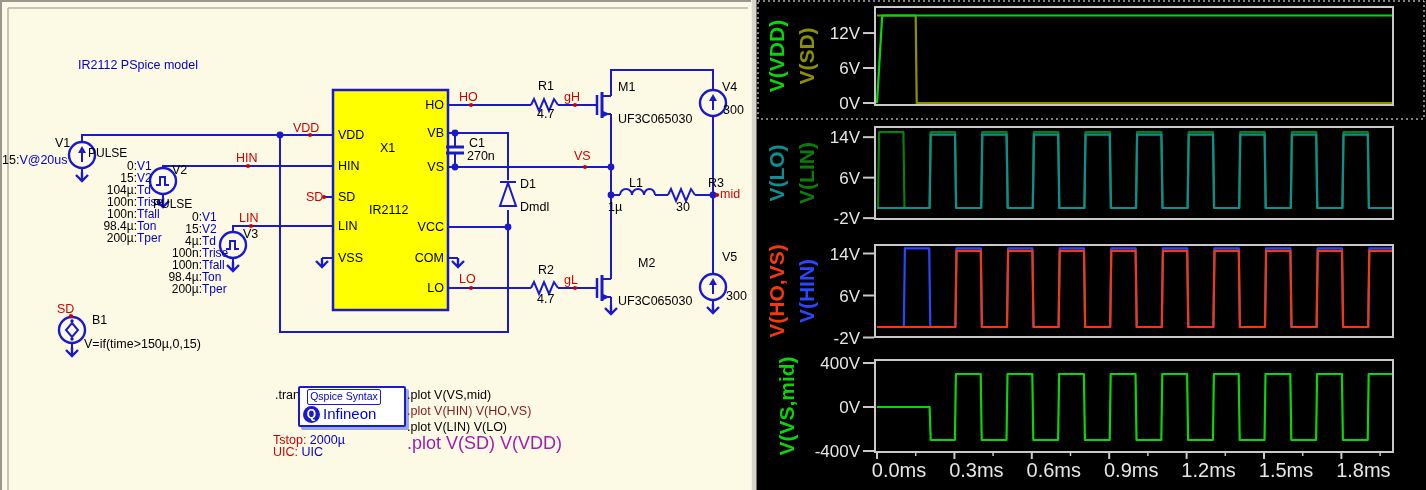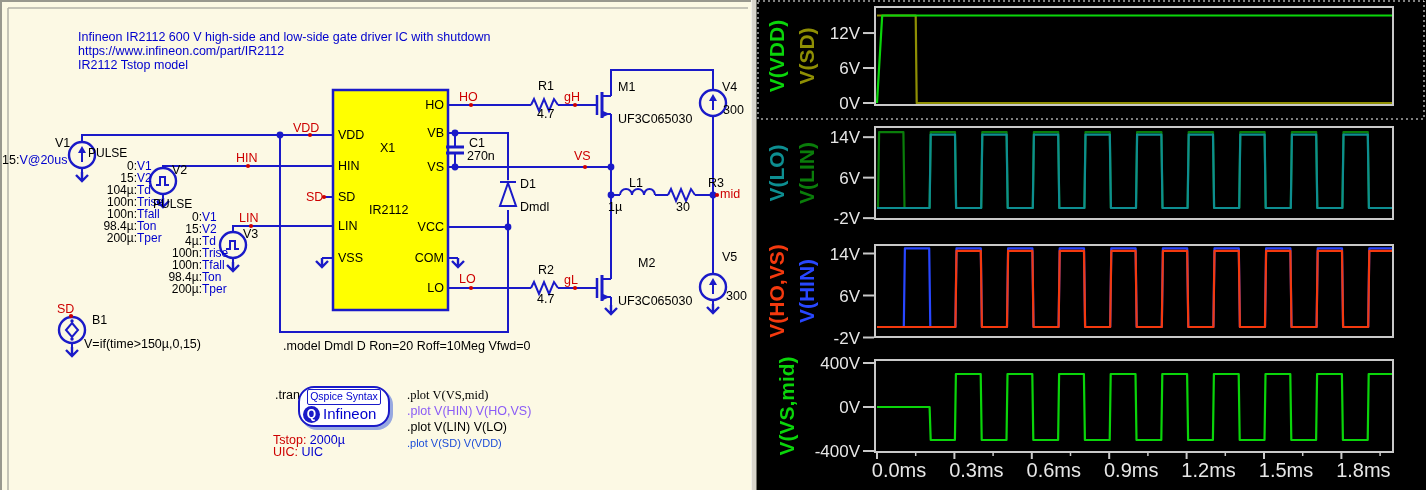--- a/index.html
+++ b/index.html
@@ -8,22 +8,22 @@
   
   #schematic{position:absolute;left:0;top:0;width:751px;height:490px;background:#fcf9e4;overflow:hidden;}
   #schsvg{position:absolute;left:0;top:0;}
   .t{position:absolute;white-space:nowrap;font-size:12.5px;line-height:1.15;color:#000;}
   .blu{color:#0000cd}
   .red{color:#cd0000}
   .pblock{position:absolute;font-size:12px;}
   .prow{display:flex;height:12px;line-height:12px;}
   .pval{width:97px;text-align:right;color:#000;}
   .pname{color:#0000cd;}
-  #tranWidget{position:absolute;left:298px;top:386px;width:92px;height:41px;background:#fff;
-      border:2px solid #1a1ac8;border-radius:16px;box-shadow:3px 3px 0 #97a8e0;box-sizing:border-box;}
+  #tranWidget{position:absolute;left:298px;top:386px;width:108px;height:41px;background:#fff;
+      border:2px solid #1a1ac8;border-radius:2px;box-shadow:3px 3px 0 #97a8e0;box-sizing:border-box;}
   #tranTab{position:absolute;left:7px;top:1px;width:72px;height:14px;border:1px solid #1a1ac8;
       background:#fff;color:#0000cd;font-size:10.5px;line-height:13px;text-align:center;border-radius:2px;}
   #qlogo{position:absolute;left:3px;top:18px;width:17px;height:17px;border-radius:50%;
       background:#1a1ac8;color:#fff;font-weight:bold;font-size:12px;text-align:center;line-height:17px;}
   #tranBtn{position:absolute;left:23px;top:17px;font-size:15px;color:#0000cd;}
   
   #divider{position:absolute;left:751px;top:0;width:6px;height:490px;background:#d8d5cc;
       border-left:1px solid #f2f0e8;border-right:1px solid #6e6e66;box-sizing:border-box;}
   
   #waves{position:absolute;left:757px;top:0;width:669px;height:490px;background:#000;}
@@ -164,23 +164,21 @@
         <circle cx="471" cy="105" r="2.1"></circle>
           <circle cx="575" cy="105" r="2.1"></circle>
         <circle cx="585" cy="167" r="2.1"></circle>
           <circle cx="471" cy="288" r="2.1"></circle>
         <circle cx="575" cy="288" r="2.1"></circle>
           <circle cx="717" cy="195" r="2.1"></circle>
         <circle cx="71" cy="316" r="2.1"></circle>
       </g>
     </svg>
 
-    <span class="t blu" style="left:78px;top:30px">Infineon IR2112 600 V high-side and low-side gate driver IC with shutdown</span>
-    <span class="t blu" style="left:78px;top:44px">https://www.infineon.com/part/IR2112</span>
-    <span class="t blu" style="left:78px;top:58px">IR2112 Tstop model</span>
+    <span class="t blu" style="left:78px;top:58px">IR2112 PSpice model</span>
 
     <span class="t" style="left:55px;top:136px">V1</span>
     <span class="t" style="left:2px;top:153px"><span>15:</span><span class="blu">V@20us</span></span>
     <span class="t" style="left:172px;top:163px">V2</span>
     <span class="t" style="left:243px;top:227px">V3</span>
     <span class="t" style="left:722px;top:80px">V4</span>
     <span class="t" style="left:723px;top:103px">300</span>
     <span class="t" style="left:722px;top:250px">V5</span>
     <span class="t" style="left:726px;top:289px">300</span>
     <span class="t" style="left:92px;top:313px">B1</span>
@@ -287,34 +285,33 @@
     <span class="t red" style="left:306px;top:190px">SD</span>
     <span class="t red" style="left:239px;top:211px">LIN</span>
     <span class="t red" style="left:459px;top:90px">HO</span>
     <span class="t red" style="left:564px;top:90px">gH</span>
     <span class="t red" style="left:574px;top:149px">VS</span>
     <span class="t red" style="left:459px;top:272px">LO</span>
     <span class="t red" style="left:564px;top:273px">gL</span>
     <span class="t red" style="left:720px;top:187px">mid</span>
     <span class="t red" style="left:57px;top:302px">SD</span>
 
-    <span class="t" style="left:283px;top:339px">.model Dmdl D Ron=20 Roff=10Meg Vfwd=0</span>
     <span class="t" style="left:275px;top:388px">.tran</span>
     <div id="tranWidget">
       <div id="tranTab">Qspice Syntax</div>
       <div id="qlogo">Q</div>
       <div id="tranBtn">Infineon</div>
     </div>
     <span class="t" style="left:273px;top:433px"><span class="red">Tstop:</span>&nbsp;<span class="blu">2000µ</span></span>
     <span class="t" style="left:273px;top:445px"><span class="red">UIC:</span>&nbsp;<span class="blu">UIC</span></span>
     <div id="plots" style="position:absolute;left:407px;top:387px">
-        <div style="font-size: 12.5px; height: 16px; line-height: 16px; color: rgb(0, 0, 0); white-space: nowrap; font-family: Liberation Serif, serif;">.plot V(VS,mid)</div>
-        <div style="font-size: 12.5px; height: 16px; line-height: 16px; color: #8b5cf6; white-space: nowrap;">.plot V(HIN) V(HO,VS)</div>
+        <div style="font-size: 12.5px; height: 16px; line-height: 16px; color: rgb(0, 0, 0); white-space: nowrap;">.plot V(VS,mid)</div>
+        <div style="font-size: 12.5px; height: 16px; line-height: 16px; color: #7f1d1d; white-space: nowrap;">.plot V(HIN) V(HO,VS)</div>
         <div style="font-size: 12.5px; height: 16px; line-height: 16px; color: rgb(0, 0, 0); white-space: nowrap;">.plot V(LIN) V(LO)</div>
-        <div style="font-size: 11px; height: 16px; line-height: 16px; color: #1d4ed8; white-space: nowrap;">.plot V(SD) V(VDD)</div>
+        <div style="font-size: 18px; height: 16px; line-height: 16px; color: #a21caf; white-space: nowrap;">.plot V(SD) V(VDD)</div>
       </div>
   </div>
 
   <div id="divider"></div>
 
   <div id="waves">
     <svg id="wsvg" width="669" height="490" viewBox="757 0 669 490">
         <defs>
           <clipPath id="cp0">
             <rect x="876" y="8" width="516" height="96"></rect>

